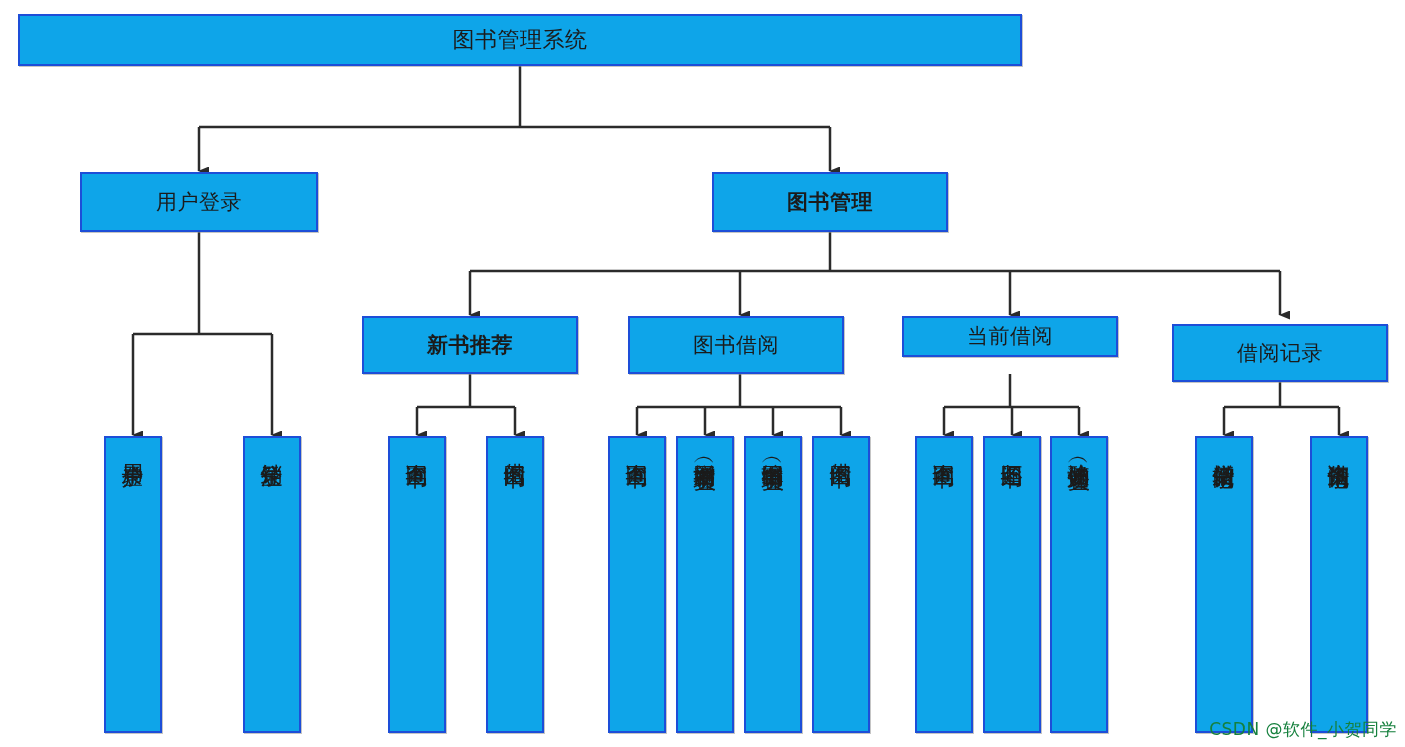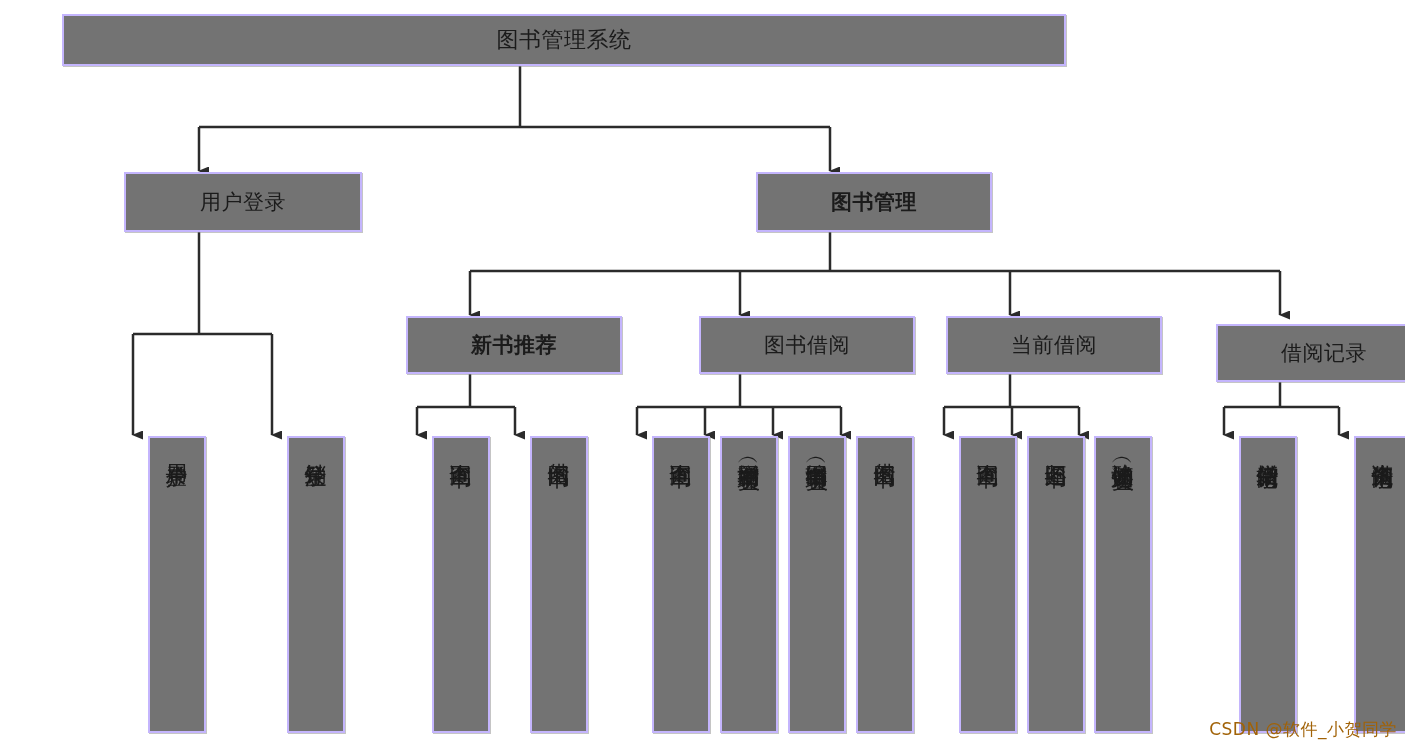--- a/index.html
+++ b/index.html
@@ -22,27 +22,26 @@
     position: absolute;
     left: 0;
     top: 0;
     width: 1405px;
     height: 747px;
     pointer-events: none;
   }
   .node {
     position: absolute;
     box-sizing: border-box;
-    background: #737373;
-    border: 2px solid #c4b5fd;
+    background: #0ea5e9;
+    border: 2px solid #1d4ed8;
     display: flex;
     align-items: center;
     justify-content: center;
     box-shadow: 1px 1px 0 rgba(150,150,150,0.55);
-    margin-left: 44px;
   }
   .node .label {
     color: #1b1b1b;
     line-height: 1.18;
     text-align: center;
     letter-spacing: 0.5px;
     white-space: pre-wrap;
   }
   .node.horizontal .label {
     font-size: 21px;
@@ -60,21 +59,21 @@
     letter-spacing: 1px;
   }
   .node.root .label {
     font-size: 22px;
   }
   #watermark {
     position: absolute;
     right: 8px;
     bottom: 6px;
     font-size: 17px;
-    color: #a16207;
+    color: #15803d;
     letter-spacing: 0.5px;
     user-select: none;
     white-space: nowrap;
   }
 </style>
 </head>
 <body>
 
 <div id="diagram-root">
 
@@ -127,24 +126,24 @@
       </div>
       <div class="node horizontal" style="left: 80px; top: 172px; width: 238px; height: 60px;">
         <span class="label">用户登录</span>
       </div>
       <div class="node horizontal" style="left: 712px; top: 172px; width: 236px; height: 60px; font-weight: bold;">
         <span class="label">图书管理</span>
       </div>
       <div class="node horizontal" style="left: 362px; top: 316px; width: 216px; height: 58px; font-weight: bold;">
         <span class="label">新书推荐</span>
       </div>
-      <div class="node horizontal" style="left: 655px; top: 316px; width: 216px; height: 58px;">
+      <div class="node horizontal" style="left: 628px; top: 316px; width: 216px; height: 58px;">
         <span class="label">图书借阅</span>
       </div>
-      <div class="node horizontal" style="left: 902px; top: 316px; width: 216px; height: 58px;">
+      <div class="node horizontal" style="left: 902px; top: 316px; width: 216px; height: 41px;">
         <span class="label">当前借阅</span>
       </div>
       <div class="node horizontal" style="left: 1172px; top: 324px; width: 216px; height: 58px;">
         <span class="label">借阅记录</span>
       </div>
       <div class="node vertical" style="left: 104px; top: 436px; width: 58px; height: 297px;">
         <span class="label">用户登录</span>
       </div>
       <div class="node vertical" style="left: 243px; top: 436px; width: 58px; height: 297px;">
         <span class="label">注销登录</span>

